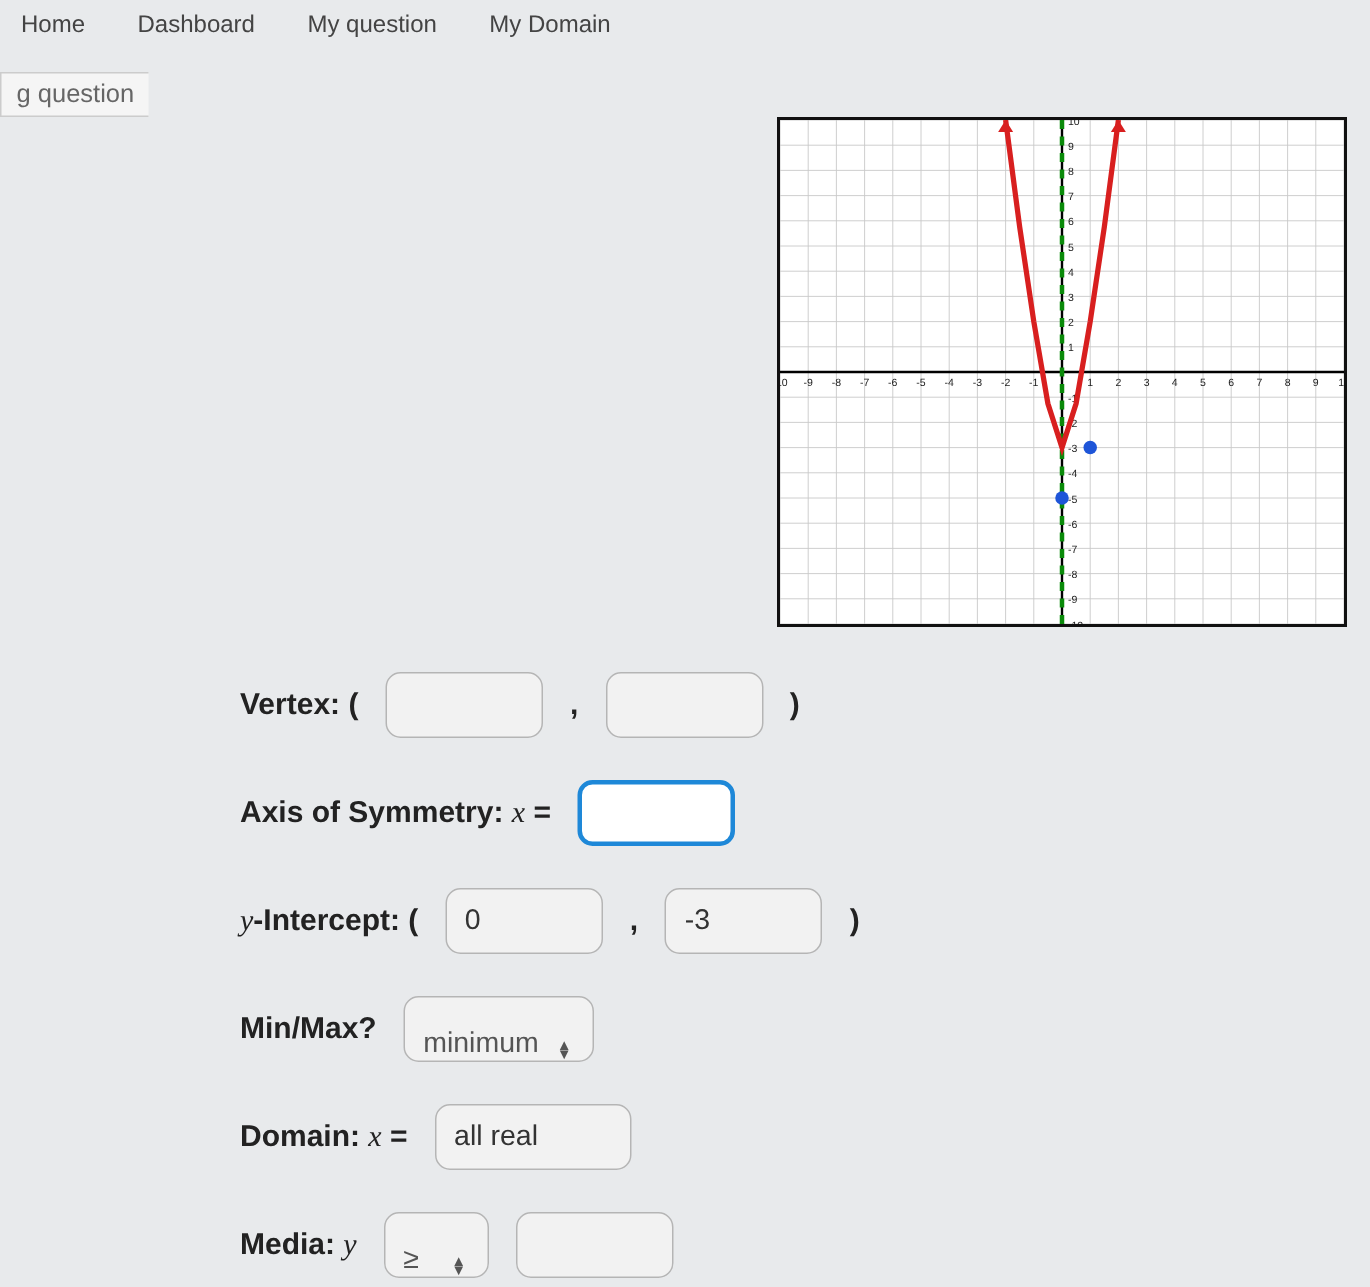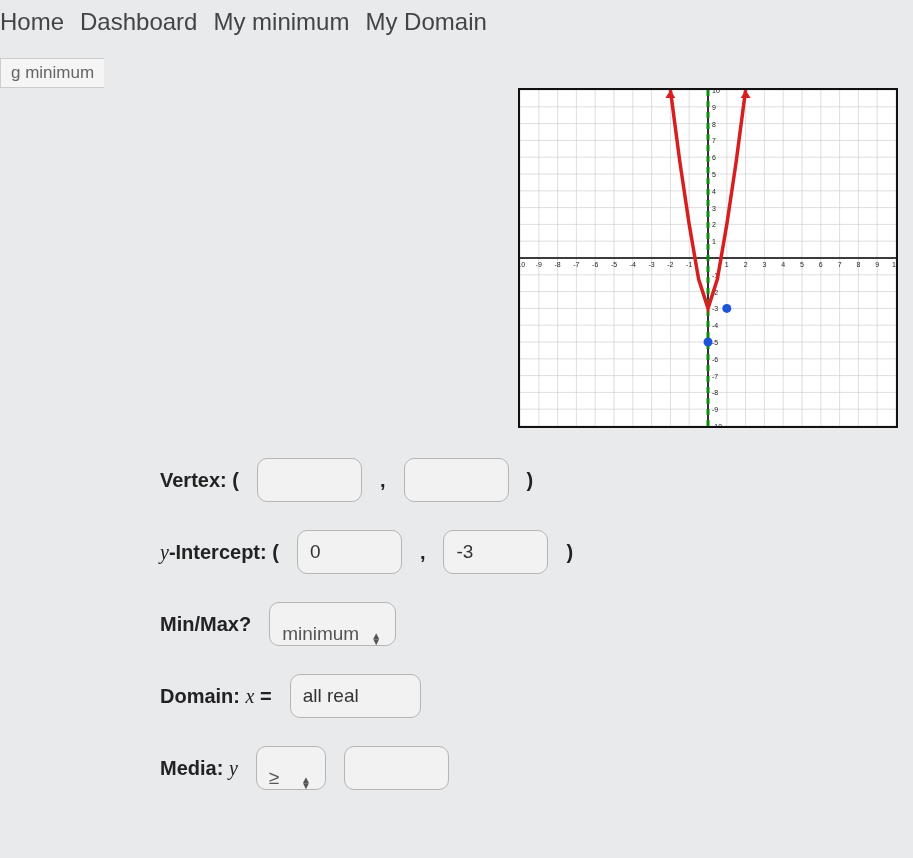--- a/index.html
+++ b/index.html
@@ -6,23 +6,23 @@
   body {
     font-family: -apple-system, BlinkMacSystemFont, "Segoe UI", Arial, sans-serif;
     background: #e8eaec;
     width: 913px;
     height: 858px;
     overflow: hidden;
     color: #333;
   }
   .navbar {
     display: flex;
-    gap: 16px;
-    padding: 8px 0 8px 0;
-    font-size: 24px;
+    gap: 35px;
+    padding: 8px 0 8px 14px;
+    font-size: 16px;
     color: #444;
   }
   .navbar span { cursor: pointer; }
   .flag-btn {
     display: inline-block;
     margin-top: 14px;
     padding: 4px 10px;
     font-size: 17px;
     color: #666;
     background: #f5f5f5;
@@ -94,25 +94,25 @@
   .paren { font-weight: 600; }
 </style>
 </head>
 <body>
 
 
 
 <div class="navbar">
   <span>Home</span>
   <span>Dashboard</span>
-  <span>My minimum</span>
+  <span>My question</span>
   <span>My Domain</span>
 </div>
 
-<div class="flag-btn">g minimum</div>
+<div class="flag-btn">g question</div>
 
 <div class="content">
 
   <div class="graph-wrap">
     <svg id="chart-svg" width="376" height="336">
         <line x1="0" y1="0" x2="0" y2="336" stroke="#c8c8c8" stroke-width="0.6"></line>
         <line x1="18.8" y1="0" x2="18.8" y2="336" stroke="#c8c8c8" stroke-width="0.6"></line>
         <line x1="37.6" y1="0" x2="37.6" y2="336" stroke="#c8c8c8" stroke-width="0.6"></line>
         <line x1="56.4" y1="0" x2="56.4" y2="336" stroke="#c8c8c8" stroke-width="0.6"></line>
         <line x1="75.2" y1="0" x2="75.2" y2="336" stroke="#c8c8c8" stroke-width="0.6"></line>
@@ -207,20 +207,26 @@
   <div class="form-area">
 
     <div class="row">
       <span class="label">Vertex: (</span>
       <input class="field" value="" style="">
       <span>,</span>
       <input class="field" value="" style="">
       <span class="paren">)</span>
     </div>
 
+    <div class="row">
+      <span class="label">
+        <span>Axis of Symmetry: </span><span class="italic-var">x</span><span> =</span>
+      </span>
+      <input class="field focused" value="" style="">
+    </div>
 
     <div class="row">
       <span class="label">
         <span class="italic-var">y</span><span>-Intercept: (</span>
       </span>
       <input class="field" value="0" style="">
       <span>,</span>
       <input class="field" value="-3" style="">
       <span class="paren">)</span>
     </div>

